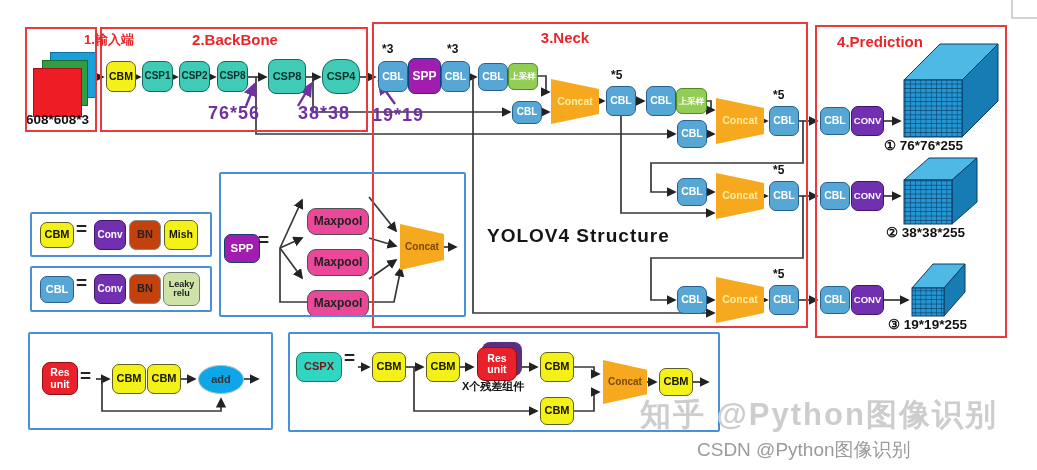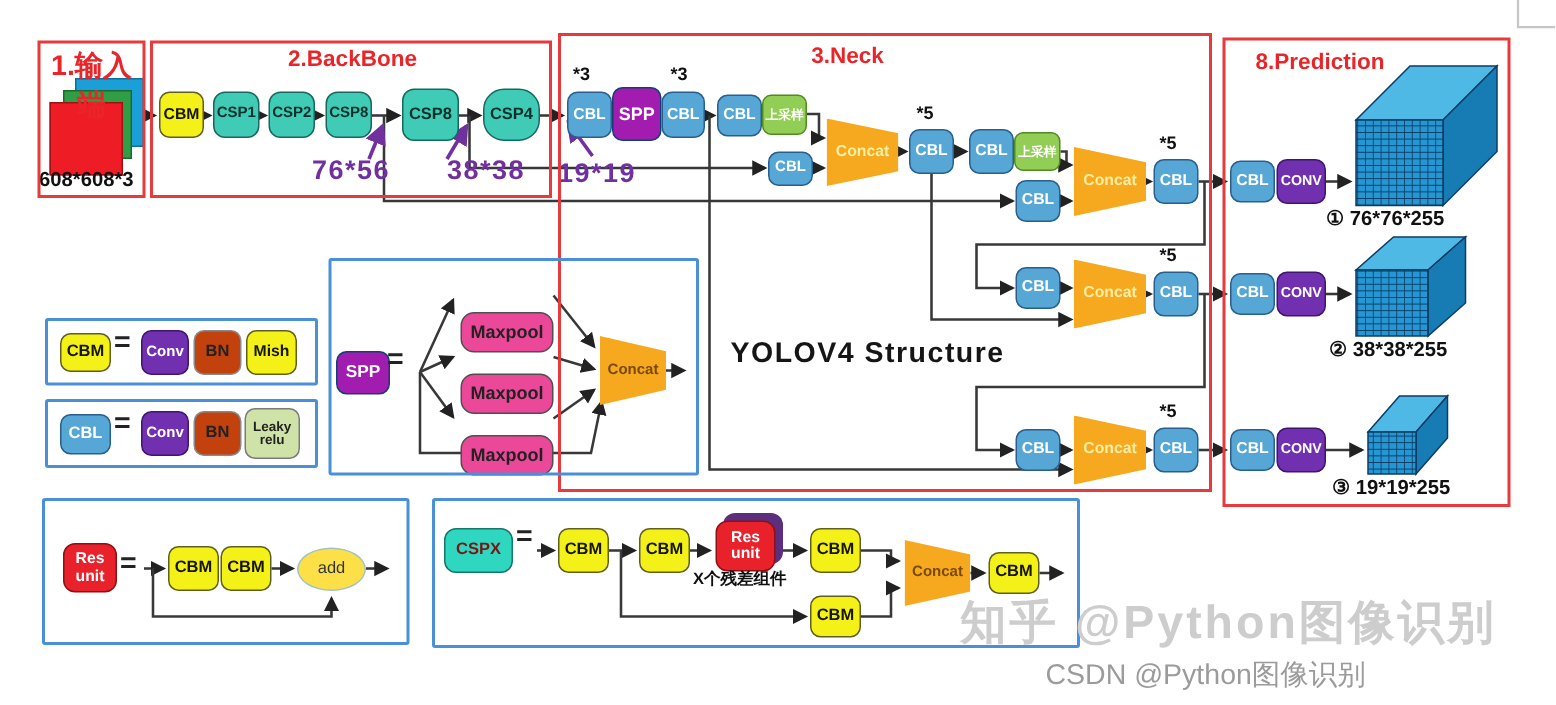--- a/index.html
+++ b/index.html
@@ -22,21 +22,21 @@
   .k-up{background:#92cd55;border:1.7px solid #4f8a22;color:#ffffff;border-radius:6px;}
   .k-concat{background:#f6a81f;color:#fdeea0;clip-path:polygon(0 0,100% 22%,100% 78%,0 100%);}
   .k-concat2{background:#f6a81f;color:#7a4a00;clip-path:polygon(0 0,100% 22%,100% 78%,0 100%);}
   .k-conv{background:#7030b0;border:1.7px solid #3f1570;color:#ffffff;border-radius:7px;}
   .k-bn{background:#c2410c;border:1.7px solid #8a8a8a;color:#222;border-radius:7px;}
   .k-leaky{background:#cfe3a8;border:1.7px solid #7a7a7a;color:#222;border-radius:7px;}
   .k-mp{background:#ec4899;border:1.7px solid #4f4f4f;color:#222;border-radius:9px;margin-top:24px;}
   .k-res{background:#e8212b;border:1.7px solid #8f0f14;color:#fff;border-radius:8px;}
   .k-resShadow{background:#e8212b;border:1.7px solid #8f0f14;color:#fff;border-radius:8px;
                box-shadow:5px -5px 0 #5c2f7e;}
-  .k-add{background:#fde047;border:1.5px solid #9fc3c6;color:#333;border-radius:50%;font-weight:normal;}
+  .k-add{background:#0ea5e9;border:1.5px solid #9fc3c6;color:#333;border-radius:50%;font-weight:bold;}
   .k-cspx{background:#2fd6c0;border:1.7px solid #18756a;color:#7a1515;border-radius:8px;}
   .k-eq{background:none;color:#222;}
   .k-tblk{background:none;color:#111;}
   .k-tpurple{background:none;color:#7030a0;letter-spacing:1px;}
   .k-tstruct{background:none;color:#151515;letter-spacing:1px;}
   
   .wm1{position:absolute;left:640px;top:394px;font-size:31px;color:#cdcdcd;font-weight:bold;
        letter-spacing:2px;z-index:6;}
   .wm2{position:absolute;left:697px;top:437px;font-size:19px;color:#9b9b9b;z-index:6;}
 </style>
@@ -49,24 +49,24 @@
   <div class="frame red" style="left:100px;top:27px;width:268px;height:105px;"></div>
   <div class="frame red" style="left:372px;top:22px;width:436px;height:306px;"></div>
   <div class="frame red" style="left:815px;top:25px;width:192px;height:313px;"></div>
 
   <div class="frame blue" style="left:30px;top:212px;width:182px;height:45px;"></div>
   <div class="frame blue" style="left:30px;top:266px;width:182px;height:46px;"></div>
   <div class="frame blue" style="left:219px;top:172px;width:247px;height:145px;"></div>
   <div class="frame blue" style="left:28px;top:332px;width:245px;height:98px;"></div>
   <div class="frame blue" style="left:288px;top:332px;width:432px;height:100px;"></div>
 
-  <div class="sec-title" style="left:27px;top:31px;width:68px;font-size:19px;">1.输入端</div>
+  <div class="sec-title" style="left:27px;top:31px;width:68px;font-size:13px;padding-left:48px;">1.输入端</div>
   <div class="sec-title" style="left:160px;top:31px;width:150px;font-size:15px;">2.BackBone</div>
   <div class="sec-title" style="left:505px;top:29px;width:120px;font-size:15px;">3.Neck</div>
-  <div class="sec-title" style="left:815px;top:33px;width:130px;font-size:15px;">8.Prediction</div>
+  <div class="sec-title" style="left:815px;top:33px;width:130px;font-size:15px;">4.Prediction</div>
 
   <div style="position:absolute;left:50px;top:52px;width:44px;height:44px;background:#1b9fd8;border:1px solid #0d6f9e;z-index:3;"></div>
   <div style="position:absolute;left:42px;top:60px;width:44px;height:44px;background:#2f9e44;border:1px solid #1c6b2c;z-index:3;"></div>
   <div style="position:absolute;left:33px;top:68px;width:47px;height:47px;background:#ee1c25;border:1px solid #a60e14;z-index:3;"></div>
 
   <svg id="wires" width="1037" height="470" viewBox="0 0 1037 470">
     <defs>
       <marker id="ab" markerWidth="7" markerHeight="7" refX="5" refY="3" orient="auto">
         <path d="M0 0 L6 3 L0 6 Z" fill="#222"></path>
       </marker>

